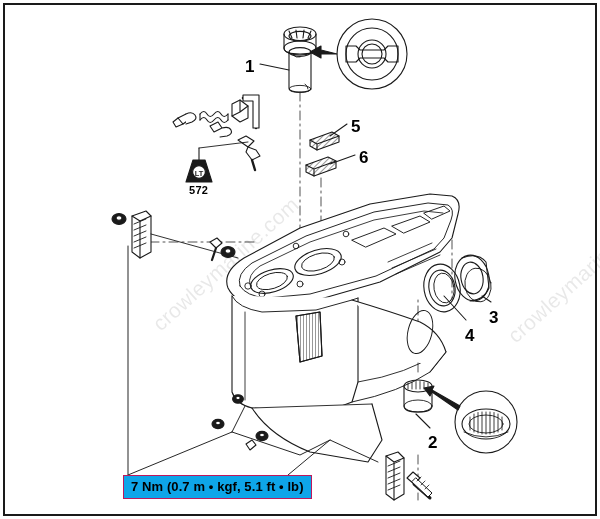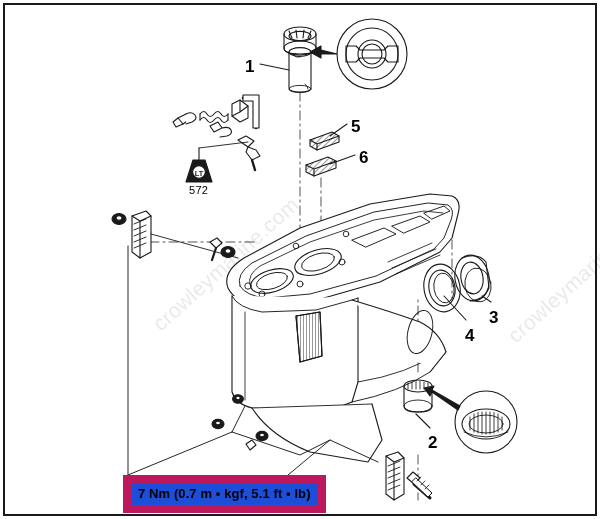--- a/index.html
+++ b/index.html
@@ -41,30 +41,30 @@
     font-size:17px;
     font-weight:700;
     color:#000;
     line-height:1;
     user-select:none;
   }
   #lt-label{
     position:absolute;
     font-family:"Liberation Sans",sans-serif;
     font-size:11px;
-    font-weight:400;
+    font-weight:700;
     color:#000;
     left:189px;top:184px;
     letter-spacing:0.3px;
   }
   #torque-box{
     position:absolute;
     left:123px;top:475px;
-    border:8px solid #be185d;
-    background:#1d4ed8;
+    border:1px solid #be185d;
+    background:#0ea5e9;
     padding:3px 7px 4px 7px;
     font-family:"Liberation Sans",sans-serif;
     font-size:13px;
     font-weight:700;
     color:#000;
     white-space:nowrap;
     letter-spacing:0.1px;
   }
 </style>
 </head>

